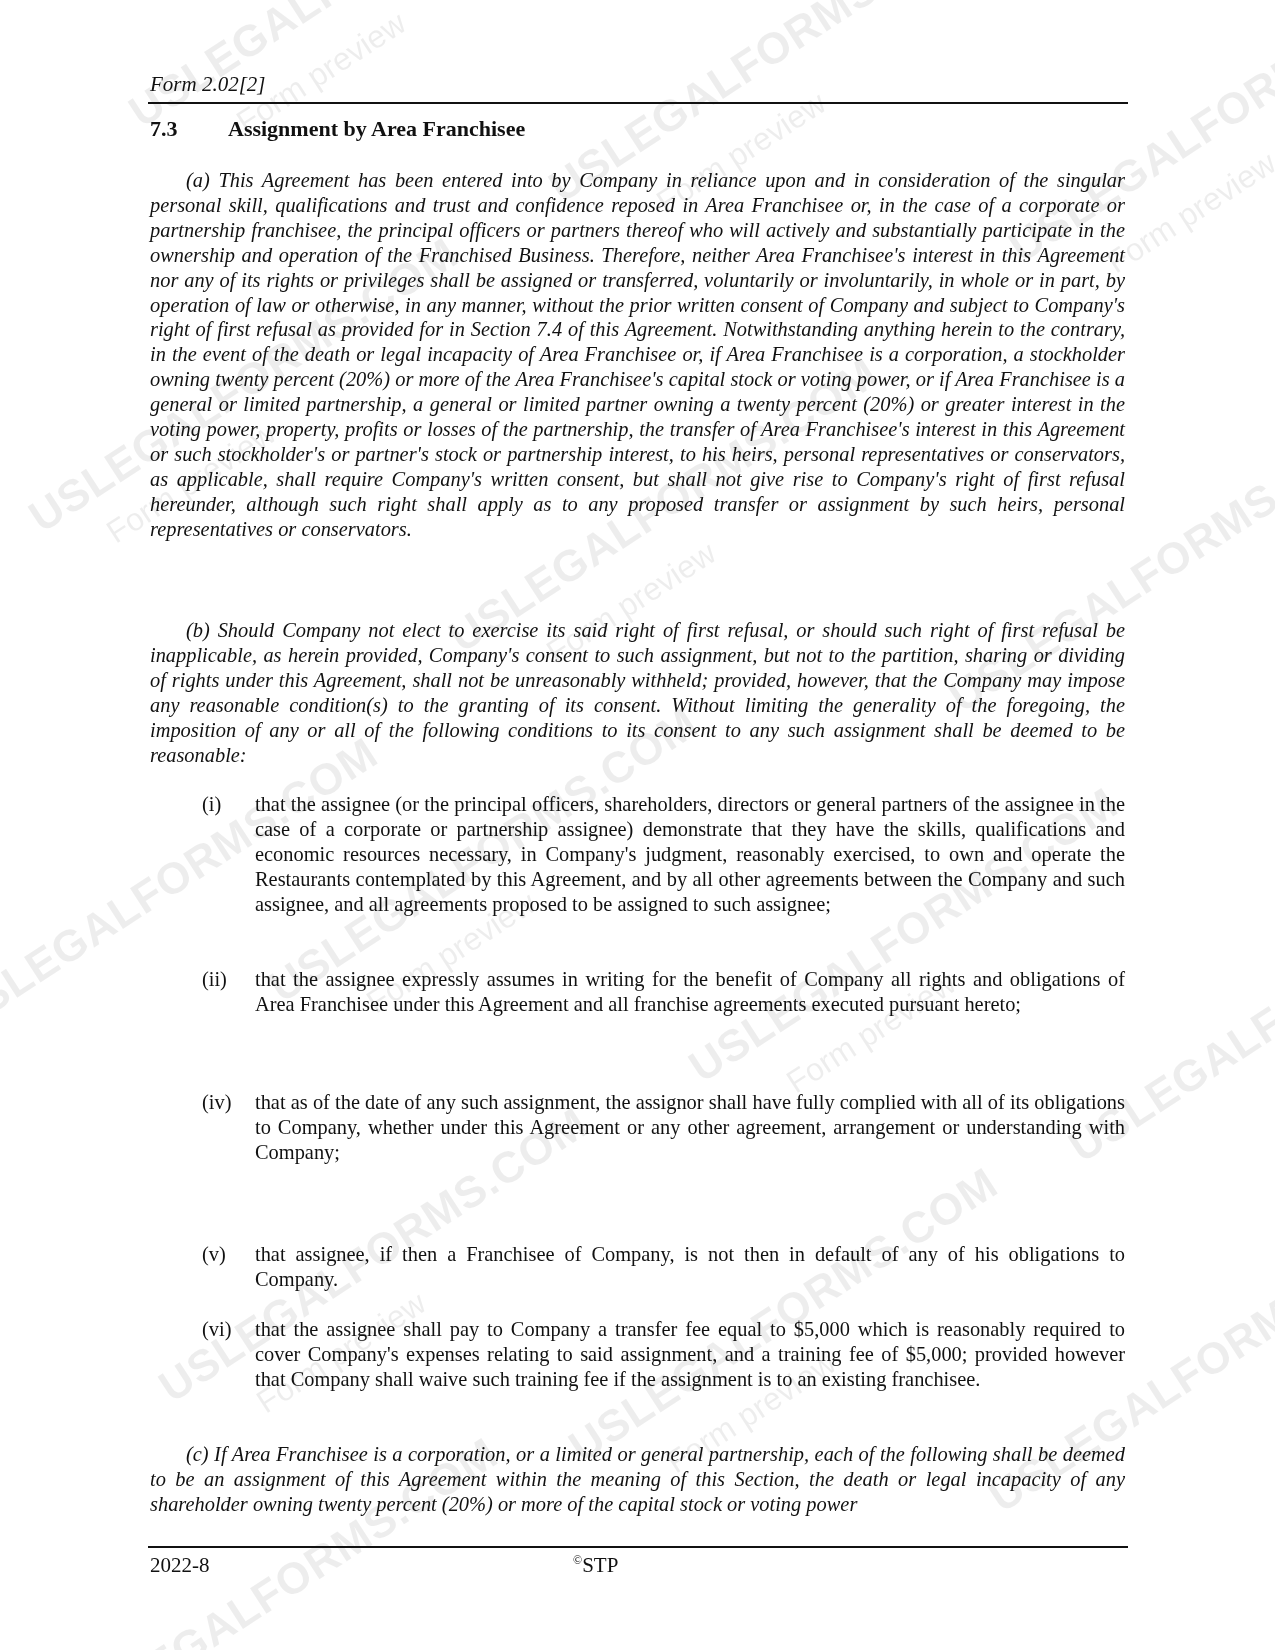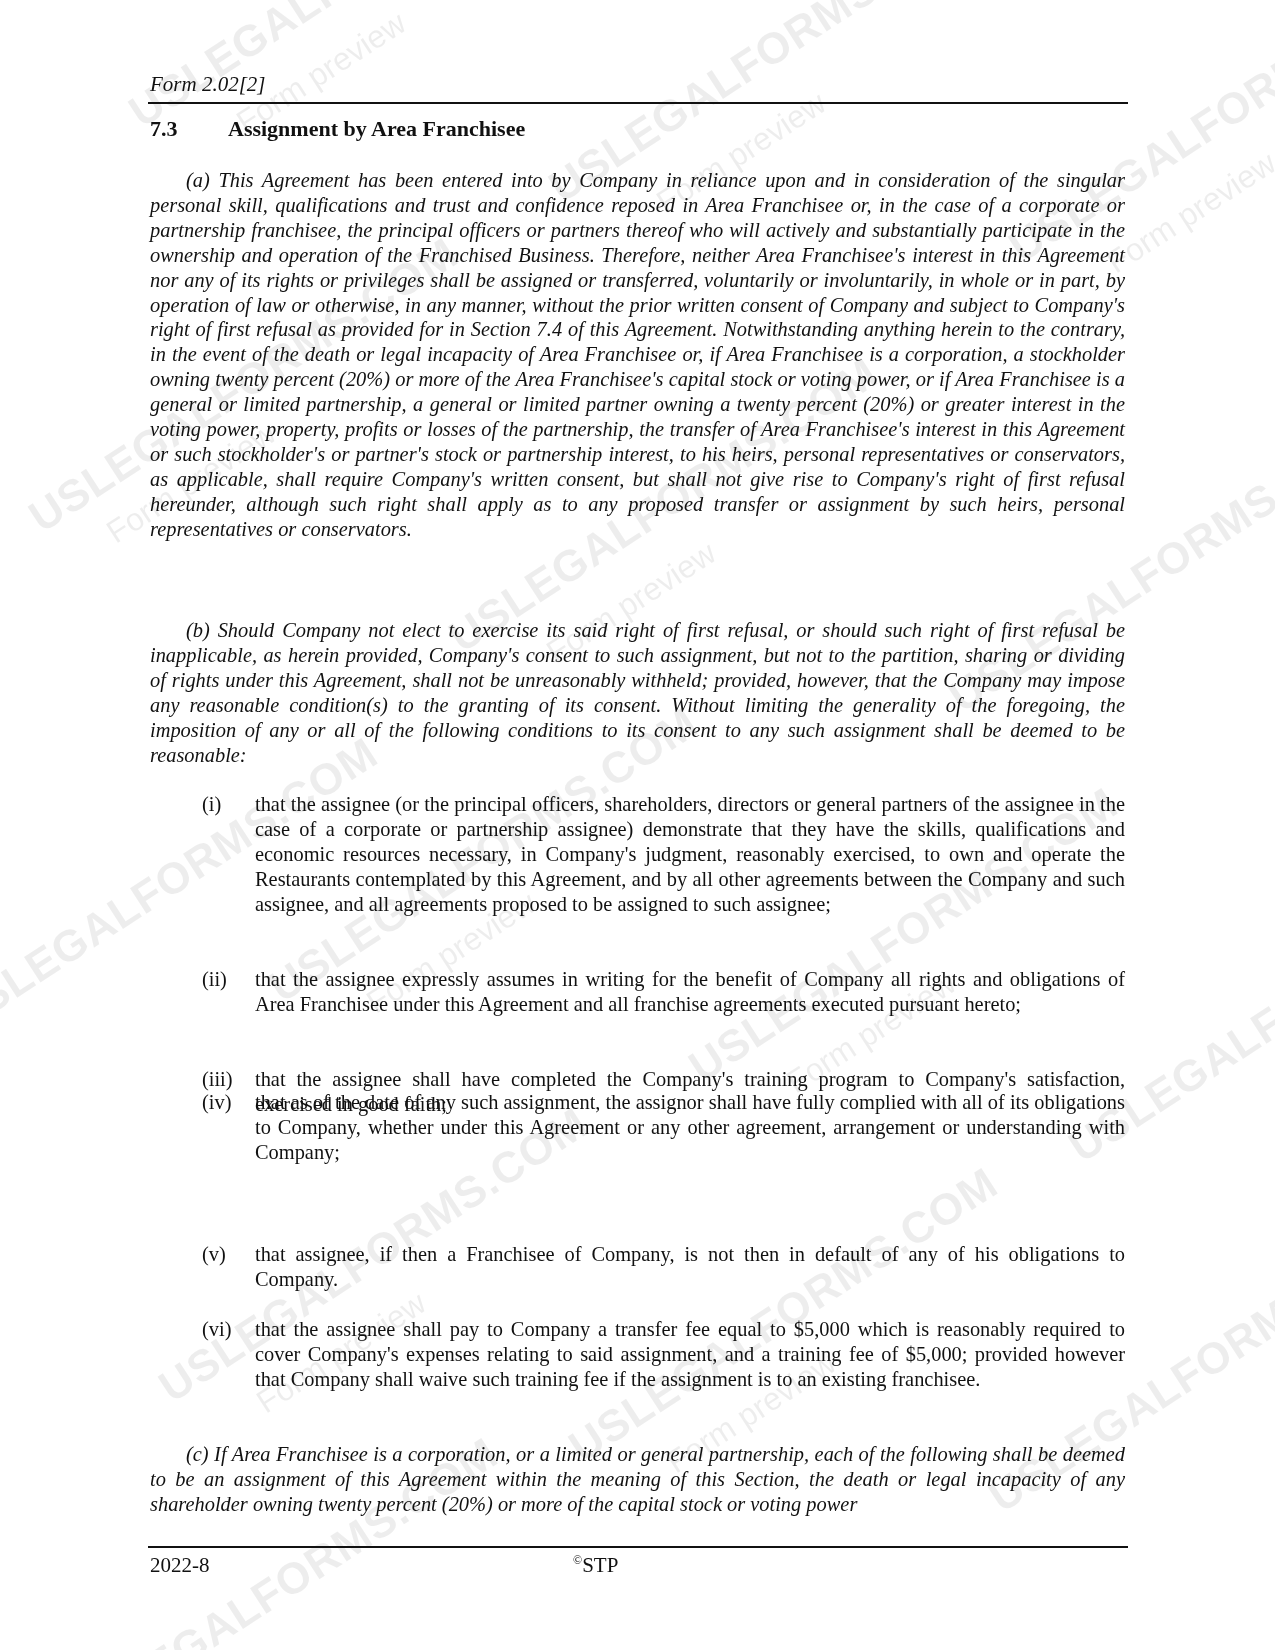--- a/index.html
+++ b/index.html
@@ -60,24 +60,20 @@
   <div class="para" style="top:618px;">(b) Should Company not elect to exercise its said right of first refusal, or should such right of first refusal be inapplicable, as herein provided, Company's consent to such assignment, but not to the partition, sharing or dividing of rights under this Agreement, shall not be unreasonably withheld; provided, however, that the Company may impose any reasonable condition(s) to the granting of its consent. Without limiting the generality of the foregoing, the imposition of any or all of the following conditions to its consent to any such assignment shall be deemed to be reasonable:</div>
 
   <div class="item" style="top:792px;">
     <span class="lbl">(i)</span>
     <span class="txt">that the assignee (or the principal officers, shareholders, directors or general partners of the assignee in the case of a corporate or partnership assignee) demonstrate that they have the skills, qualifications and economic resources necessary, in Company's judgment, reasonably exercised, to own and operate the Restaurants contemplated by this Agreement, and by all other agreements between the Company and such assignee, and all agreements proposed to be assigned to such assignee;</span>
   </div>
   <div class="item" style="top:967px;">
     <span class="lbl">(ii)</span>
     <span class="txt">that the assignee expressly assumes in writing for the benefit of Company all rights and obligations of Area Franchisee under this Agreement and all franchise agreements executed pursuant hereto;</span>
   </div>
-  <div class="item" style="top:1067px;">
-    <span class="lbl">(iii)</span>
-    <span class="txt">that the assignee shall have completed the Company's training program to Company's satisfaction, exercised in good faith;</span>
-  </div>
   <div class="item" style="top:1090px;">
     <span class="lbl">(iv)</span>
     <span class="txt">that as of the date of any such assignment, the assignor shall have fully complied with all of its obligations to Company, whether under this Agreement or any other agreement, arrangement or understanding with Company;</span>
   </div>
   <div class="item" style="top:1242px;">
     <span class="lbl">(v)</span>
     <span class="txt">that assignee, if then a Franchisee of Company, is not then in default of any of his obligations to Company.</span>
   </div>
   <div class="item" style="top:1317px;">
     <span class="lbl">(vi)</span>

